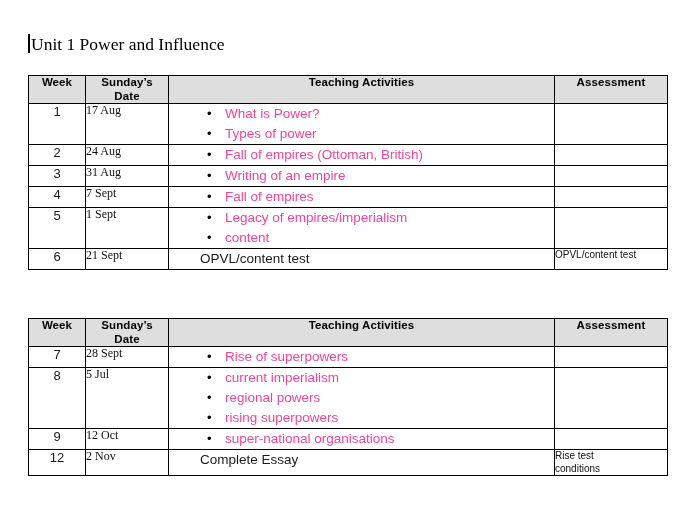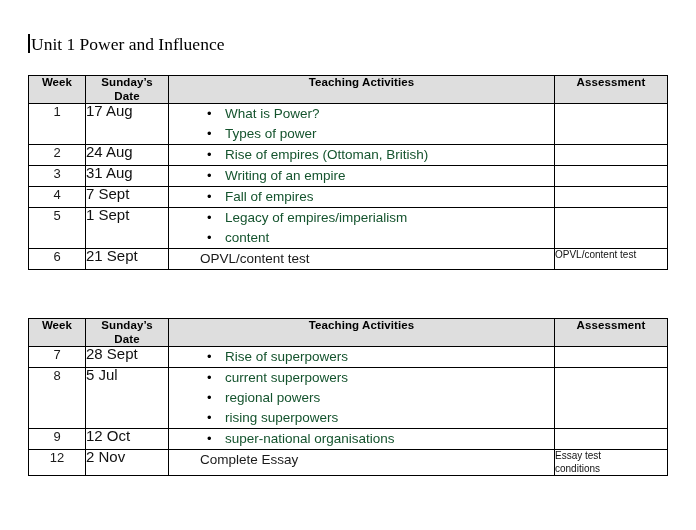--- a/index.html
+++ b/index.html
@@ -79,24 +79,24 @@
   td.week {
     text-align: center;
     vertical-align: top;
     font-size: 13px;
     line-height: 15px;
     padding-top: 3px;
     font-family: "Liberation Sans", sans-serif;
     color: #1a1a1a;
   }
   td.date {
-    font-size: 15px;
+    font-size: 12px;
     line-height: 13px;
     padding: 3px 0 0 5px;
-    font-family: Liberation Sans, sans-serif;
+    font-family: Liberation Serif, serif;
     color: #111;
   }
   td.act {
     padding: 1px 0 2px 0;
   }
   td.asmt {
     font-size: 10px;
     line-height: 12.5px;
     padding: 3px 4px 2px 5px;
     font-family: "Liberation Sans", sans-serif;
@@ -105,21 +105,21 @@
   ul.bul {
     margin: 0;
     padding: 0;
     list-style: none;
   }
   ul.bul li {
     position: relative;
     font-size: 13.5px;
     line-height: 20px;
     padding-left: 56px;
-    color: #14532d;
+    color: #ec4899;
     font-family: "Liberation Sans", sans-serif;
     white-space: nowrap;
   }
   ul.bul li::before {
     content: "\2022";
     position: absolute;
     left: 38px;
     top: 0;
     font-size: 13px;
     line-height: 20px;
@@ -173,21 +173,21 @@
               <li>Types of power</li>
             </ul>
           </td>
           <td class="asmt"></td>
         </tr>
         <tr>
           <td class="week">2</td>
           <td class="date">24 Aug</td>
           <td class="act">
             <ul class="bul">
-              <li>Rise of empires (Ottoman, British)</li>
+              <li>Fall of empires (Ottoman, British)</li>
             </ul>
           </td>
           <td class="asmt"></td>
         </tr>
         <tr>
           <td class="week">3</td>
           <td class="date">31 Aug</td>
           <td class="act">
             <ul class="bul">
               <li>Writing of an empire</li>
@@ -256,21 +256,21 @@
               <li>Rise of superpowers</li>
             </ul>
           </td>
           <td class="asmt"></td>
         </tr>
         <tr>
           <td class="week">8</td>
           <td class="date">5 Jul</td>
           <td class="act">
             <ul class="bul">
-              <li>current superpowers</li>
+              <li>current imperialism</li>
               <li>regional powers</li>
               <li>rising superpowers</li>
             </ul>
           </td>
           <td class="asmt"></td>
         </tr>
         <tr>
           <td class="week">9</td>
           <td class="date">12 Oct</td>
           <td class="act">
@@ -280,20 +280,20 @@
           </td>
           <td class="asmt"></td>
         </tr>
         <tr>
           <td class="week">12</td>
           <td class="date">2 Nov</td>
           <td class="act">
             <div class="plain">Complete Essay</div>
           </td>
           <td class="asmt">
-            <span class="asmt-line">Essay test</span>
+            <span class="asmt-line">Rise test</span>
             <span class="asmt-line">conditions</span>
           </td>
         </tr>
       </tbody>
   </table>
 
 </div>
 
 </body></html>

